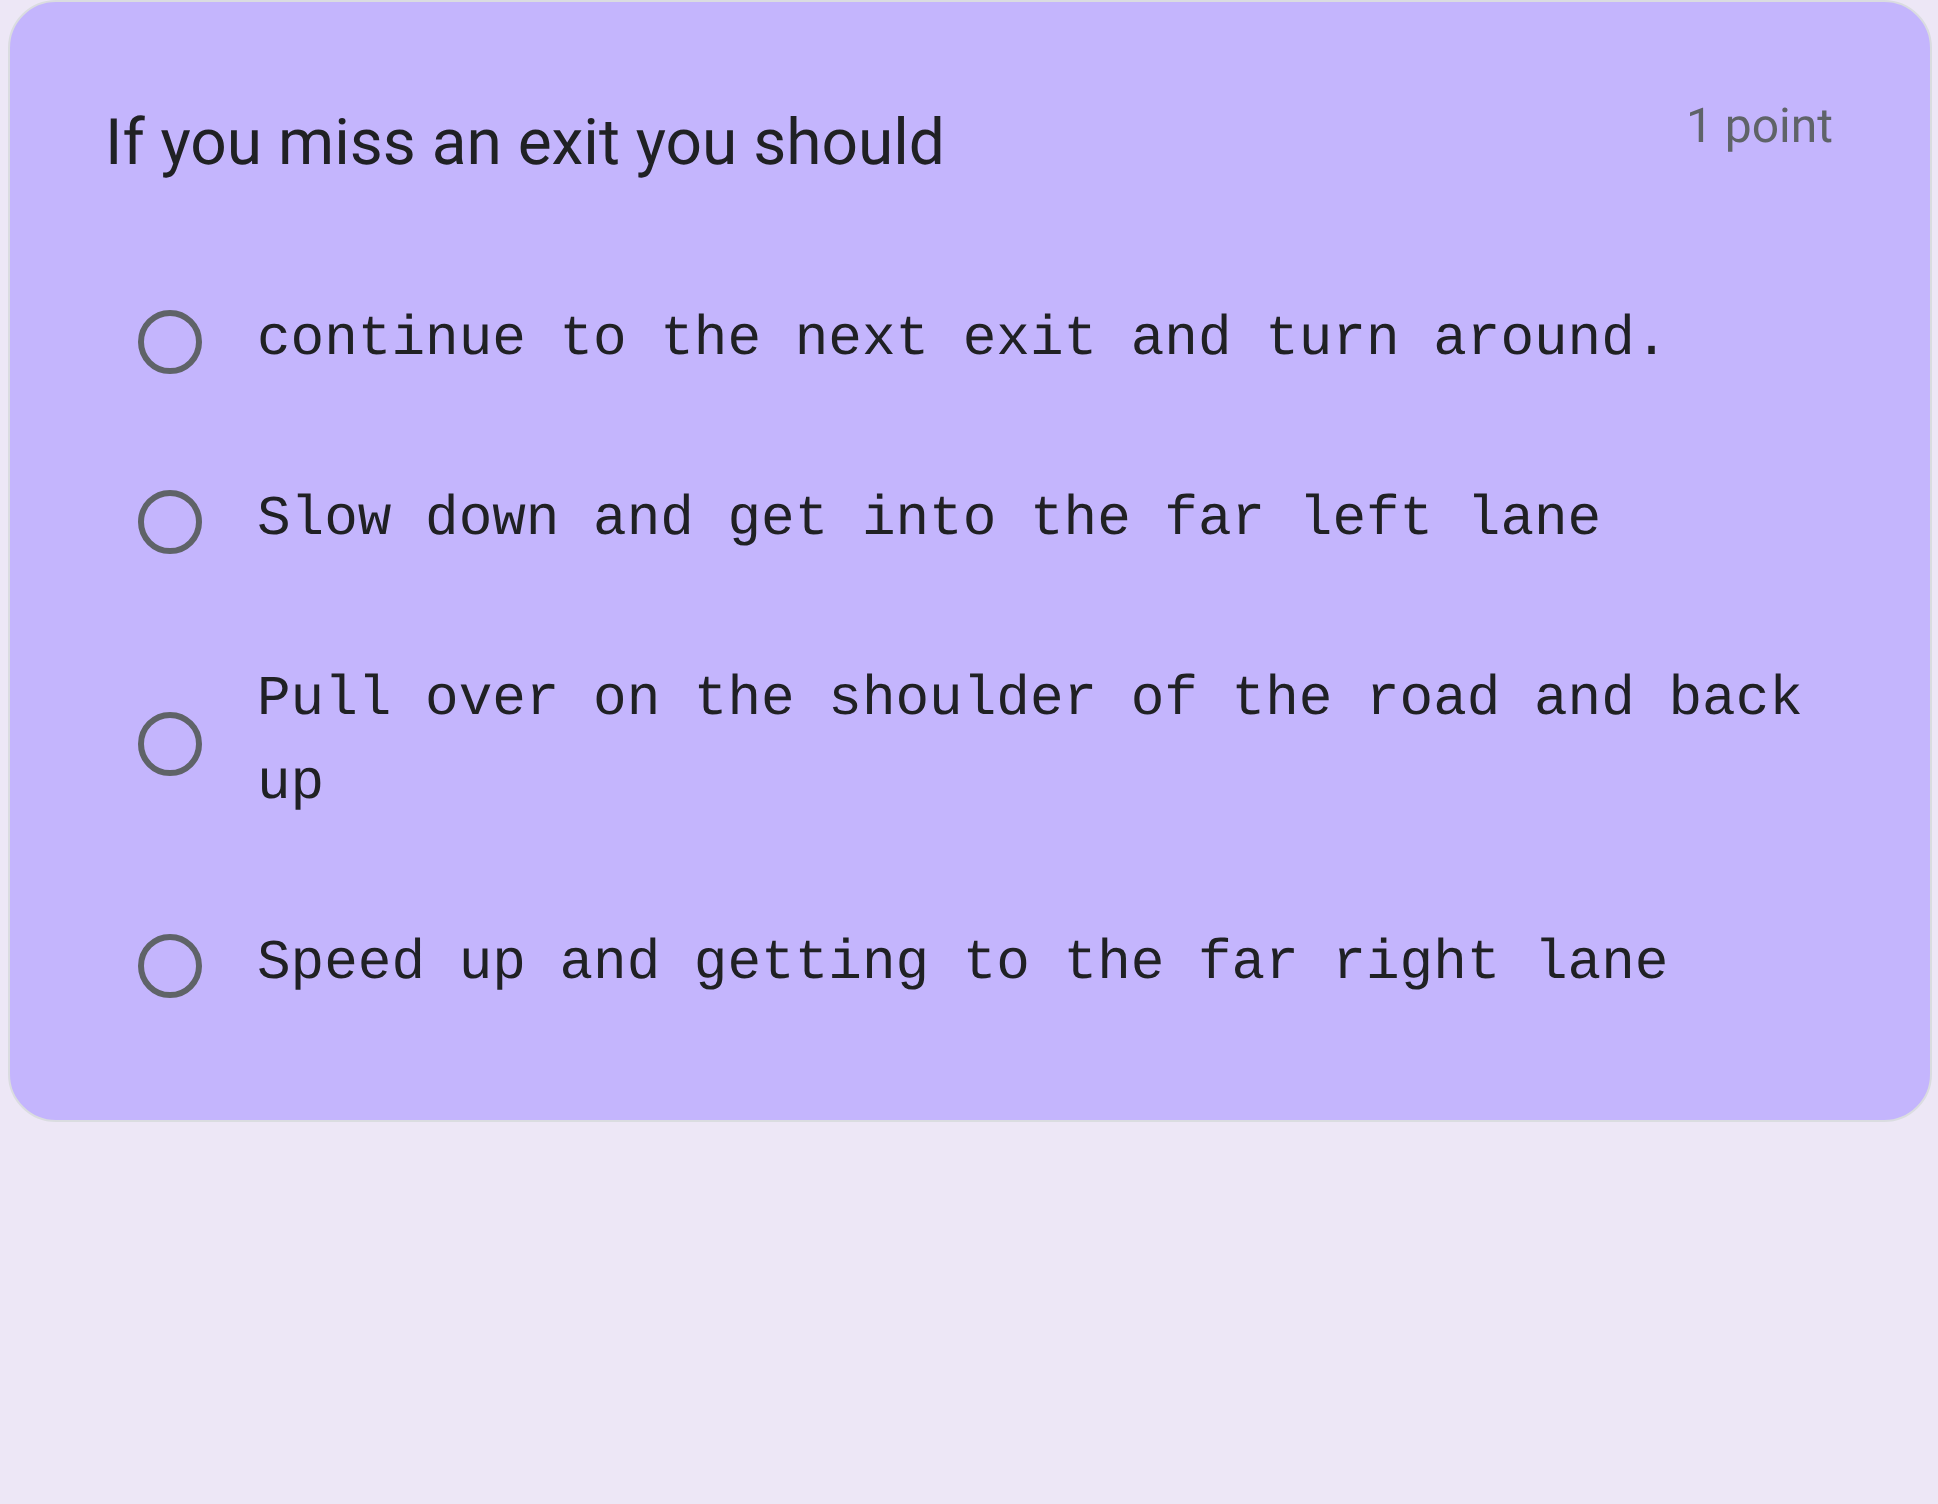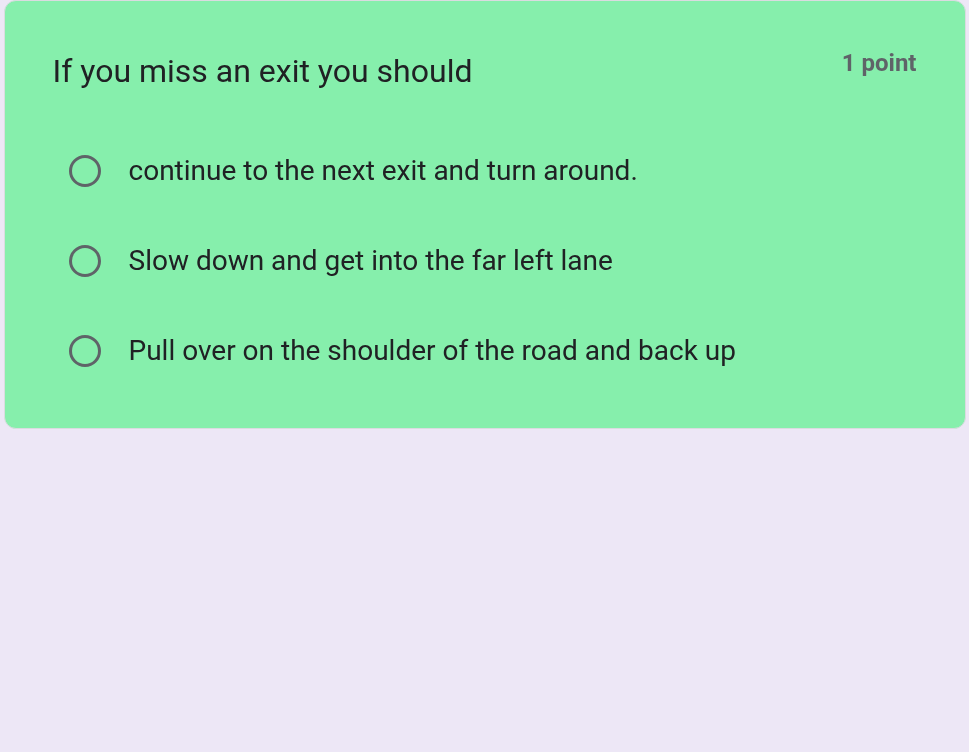--- a/index.html
+++ b/index.html
@@ -11,22 +11,22 @@
       font-family: 'Google Sans', Roboto, Arial, sans-serif;
       background-color: #ede7f6;
       display: flex;
       justify-content: center;
       align-items: flex-start;
       min-height: 752px;
       width: 969px;
       padding: 0;
     }
     .card {
-      background-color: #86efac;
-      border-radius: 12px;
+      background-color: #c4b5fd;
+      border-radius: 24px;
       width: 962px;
       margin-top: 0;
       padding: 48px 48px 56px 48px;
       border: 1px solid #dadce0;
     }
     .question-header {
       display: flex;
       justify-content: space-between;
       align-items: flex-start;
       margin-bottom: 56px;
@@ -34,29 +34,30 @@
     .question-text {
       font-size: 32px;
       color: #202124;
       font-weight: 400;
       line-height: 1.4;
       flex: 1;
     }
     .points {
       font-size: 24px;
       color: #5f6368;
-      font-weight: 700;
+      font-weight: 400;
       margin-left: 12px;
       white-space: nowrap;
     }
     .options {
       display: flex;
       flex-direction: column;
       gap: 48px;
       padding-left: 16px;
+      font-family: Liberation Mono, monospace;
     }
     .option {
       display: flex;
       align-items: center;
       gap: 28px;
       cursor: pointer;
     }
     .radio-circle {
       width: 32px;
       height: 32px;
@@ -85,14 +86,18 @@
       <span class="option-label">continue to the next exit and turn around.</span>
     </label>
     <label class="option">
       <span class="radio-circle"></span>
       <span class="option-label">Slow down and get into the far left lane</span>
     </label>
     <label class="option">
       <span class="radio-circle"></span>
       <span class="option-label">Pull over on the shoulder of the road and back up</span>
     </label>
+    <label class="option">
+      <span class="radio-circle"></span>
+      <span class="option-label">Speed up and getting to the far right lane</span>
+    </label>
   </div>
 </div>
 
 </body></html>

